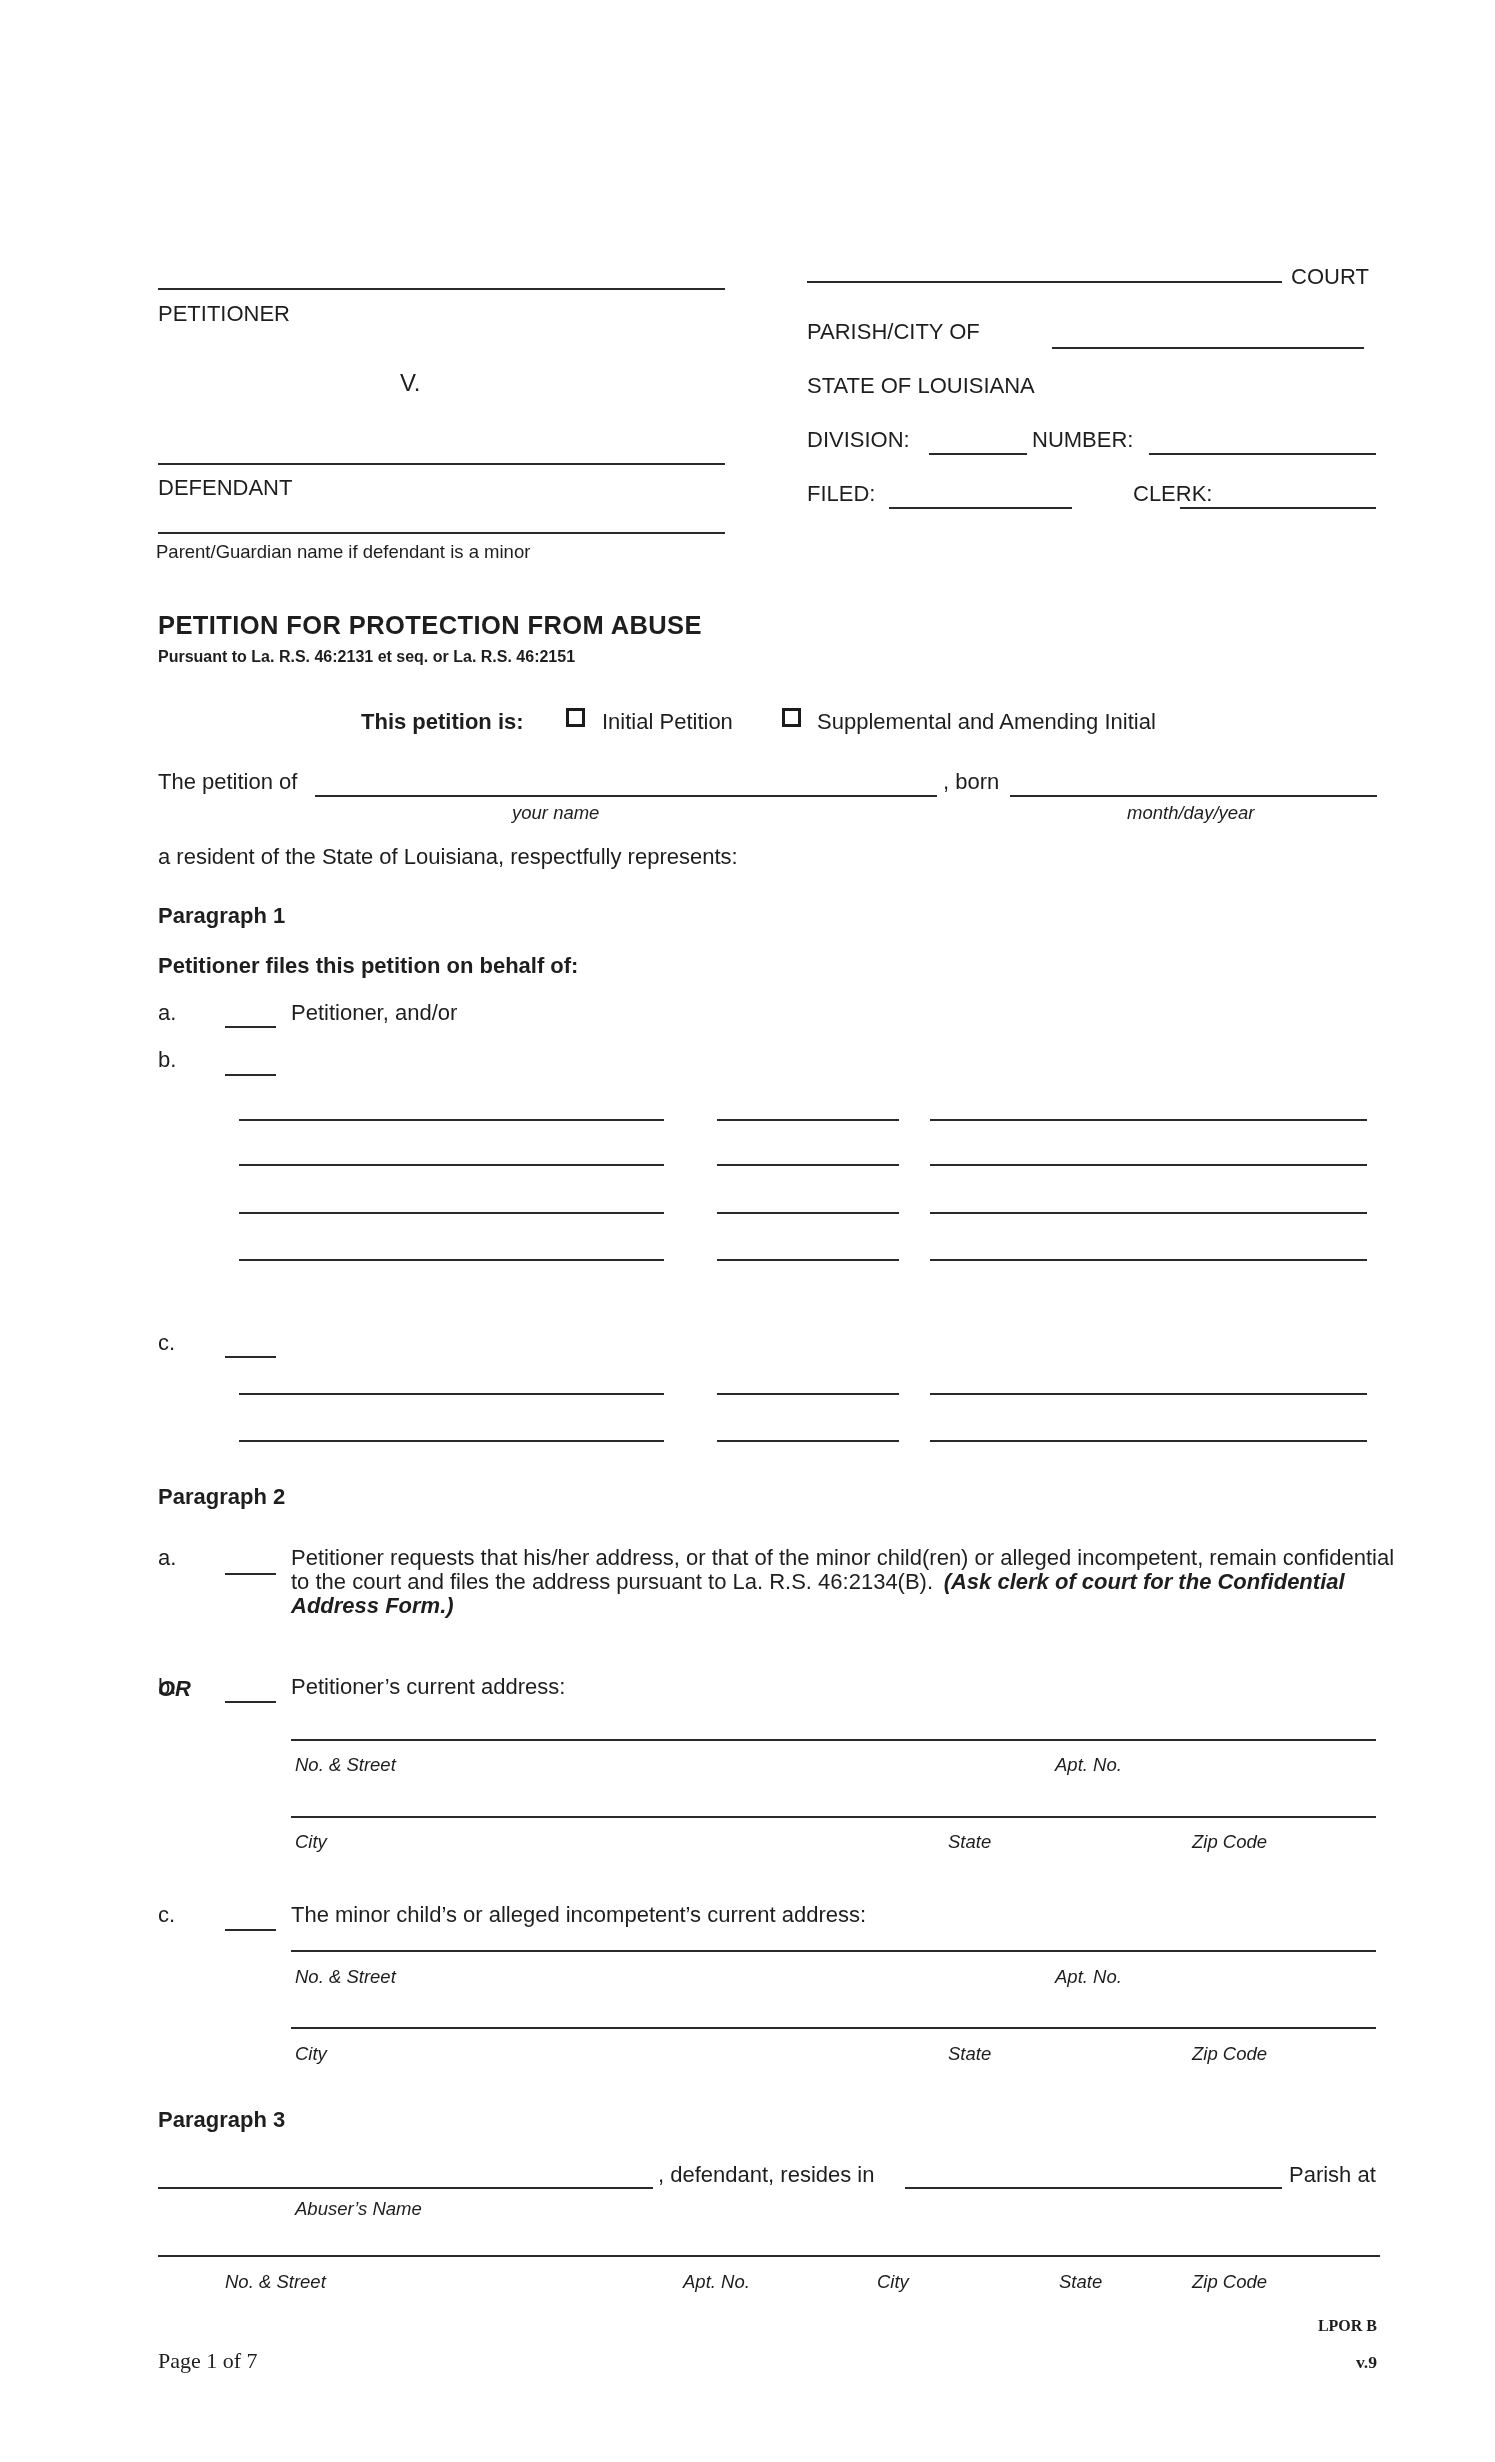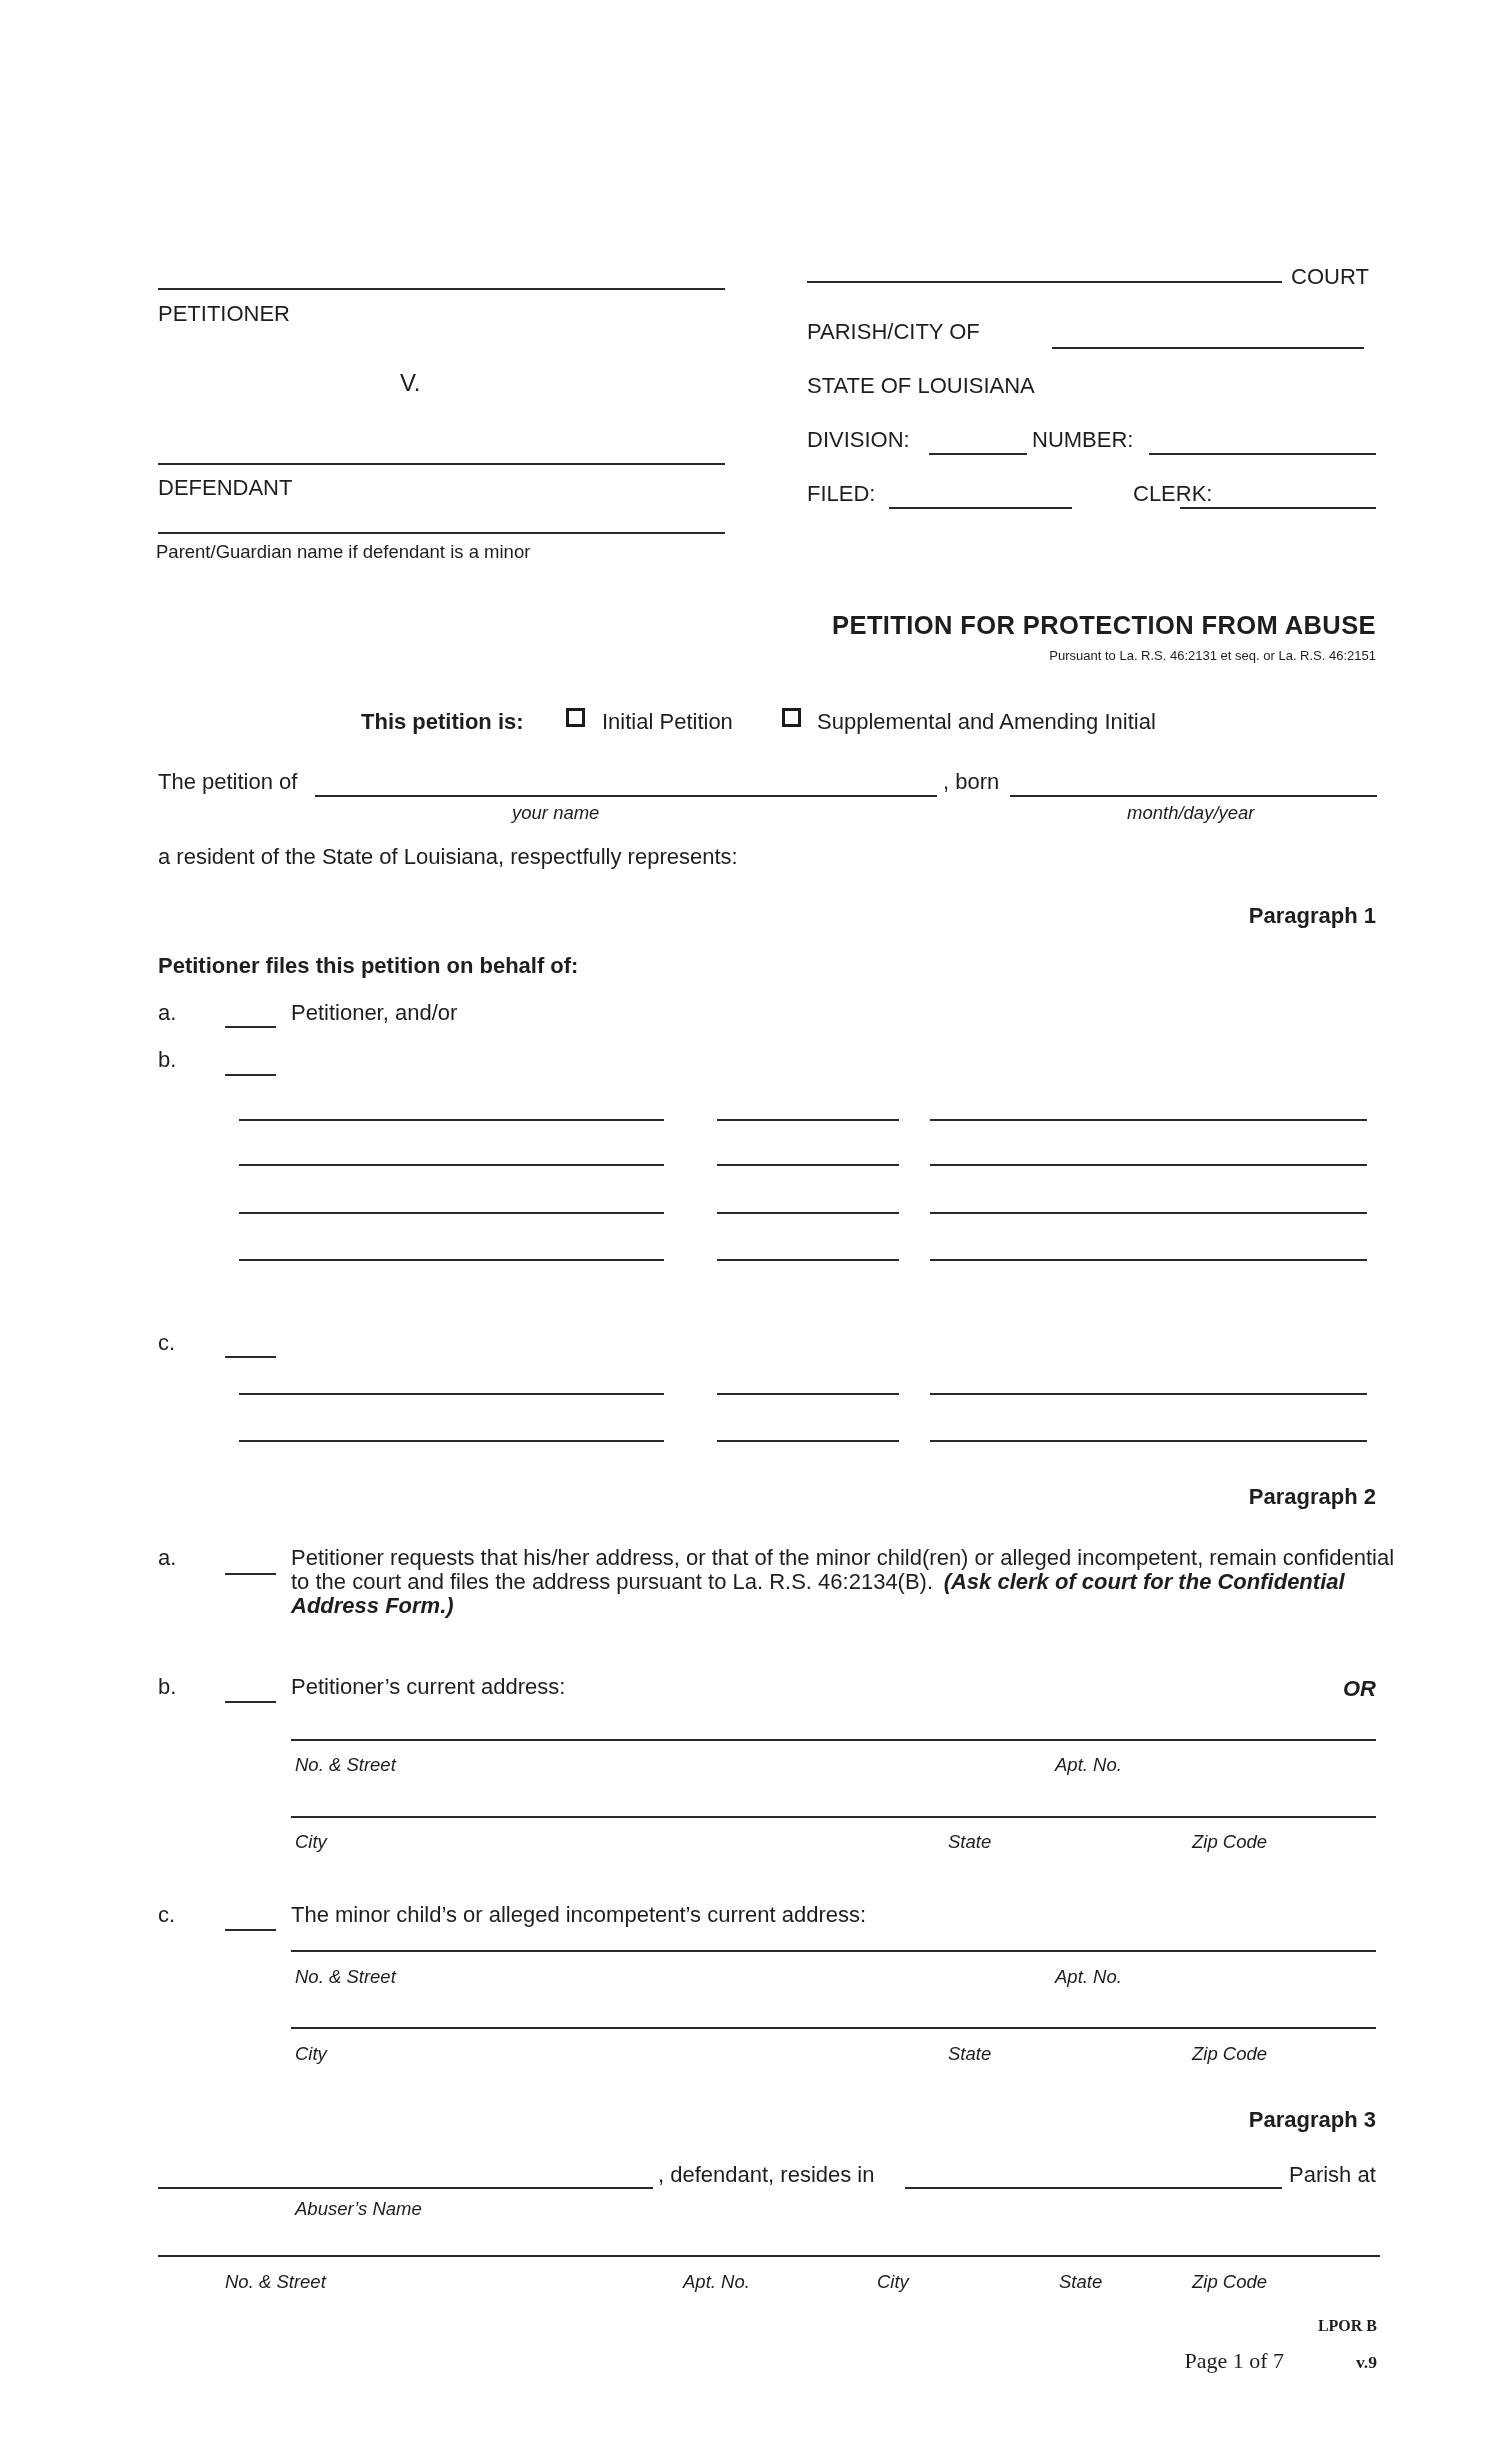--- a/index.html
+++ b/index.html
@@ -7,23 +7,23 @@
     position:relative; width:1495px; height:2462px; background:#ffffff;
     font-family:"Liberation Sans", sans-serif; color:#1e1e1e;
     margin:0 auto; overflow:hidden;
   }
   .abs { position:absolute; }
   .t { font-size:22px; line-height:1.15; white-space:nowrap; }
   .b { font-weight:bold; }
   .i { font-style:italic; }
   .bi { font-weight:bold; font-style:italic; }
   .small { font-size:18.5px; }
-  .sub { font-size:13px; }
+  .sub { font-size:16px;font-weight:bold; }
   .title { font-size:25.5px; font-weight:bold; letter-spacing:0.4px; }
-  .center { text-align:right; }
+  .center { text-align:left; }
   .right { text-align:right; }
   .uline { position:absolute; height:0; border-bottom:2.6px solid #2a2a2a; }
   .cb { position:absolute; width:13px; height:13px; border:3.5px solid #1b1b1b; background:#fff; }
   .serif { font-family:"Liberation Serif", serif; }
 </style>
 </head>
 <body>
 
 <div class="page">
 

